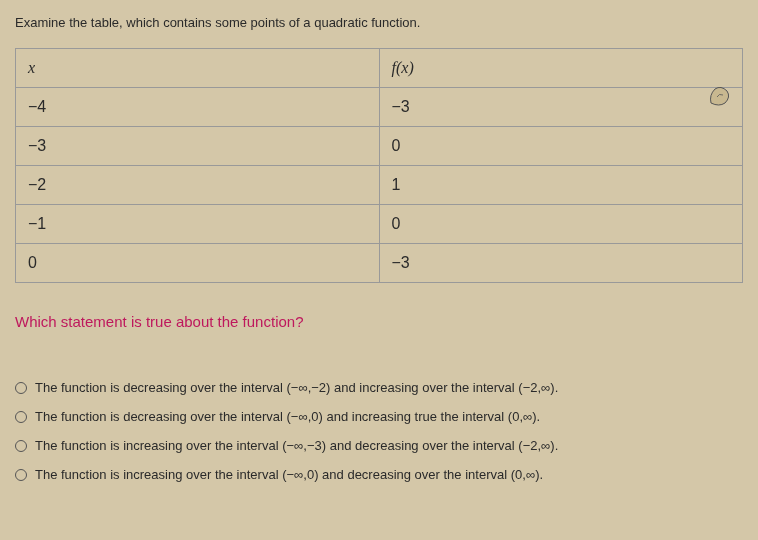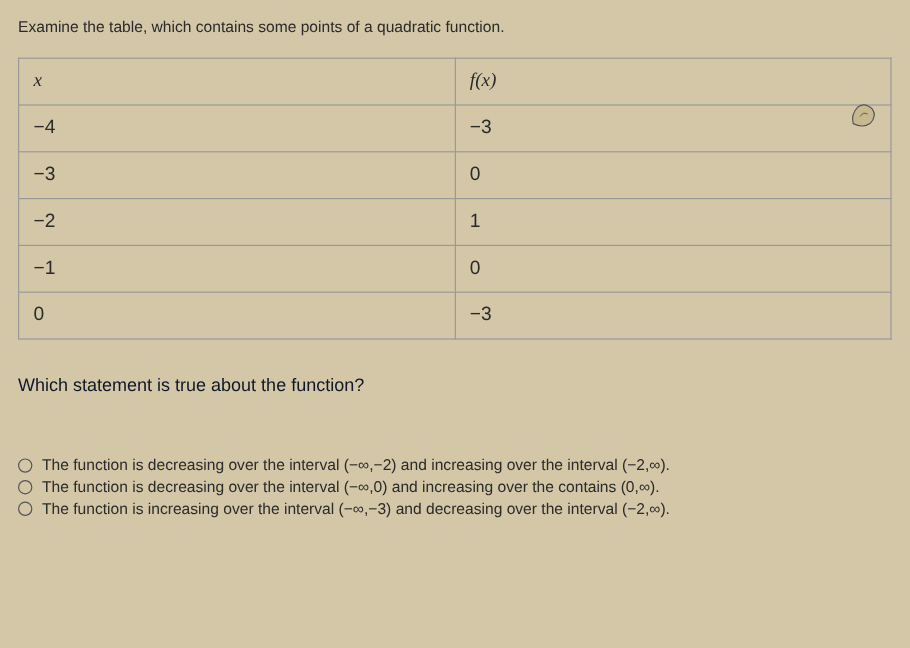--- a/index.html
+++ b/index.html
@@ -39,27 +39,27 @@
       font-weight: normal;
       font-style: italic;
       font-family: Georgia, serif;
       background-color: #d4c7a8;
     }
     th:first-child, td:first-child {
       width: 50%;
     }
     .question-text {
       font-size: 15px;
-      color: #0f172a;
+      color: #be185d;
       margin-bottom: 50px;
     }
     .options {
       display: flex;
       flex-direction: column;
-      gap: 3px;
+      gap: 14px;
     }
     .option {
       display: flex;
       align-items: center;
       gap: 8px;
       font-size: 13px;
       color: #2a2a2a;
     }
     .radio {
       width: 12px;
@@ -121,19 +121,23 @@
 
 <div class="question-text">Which statement is true about the function?</div>
 
 <div class="options">
   <div class="option">
     <div class="radio"></div>
     <span>The function is decreasing over the interval (−∞,−2) and increasing over the interval (−2,∞).</span>
   </div>
   <div class="option">
     <div class="radio"></div>
-    <span>The function is decreasing over the interval (−∞,0) and increasing over the contains (0,∞).</span>
+    <span>The function is decreasing over the interval (−∞,0) and increasing true the interval (0,∞).</span>
   </div>
   <div class="option">
     <div class="radio"></div>
     <span>The function is increasing over the interval (−∞,−3) and decreasing over the interval (−2,∞).</span>
   </div>
+  <div class="option">
+    <div class="radio"></div>
+    <span>The function is increasing over the interval (−∞,0) and decreasing over the interval (0,∞).</span>
+  </div>
 </div>
 
 </body></html>

